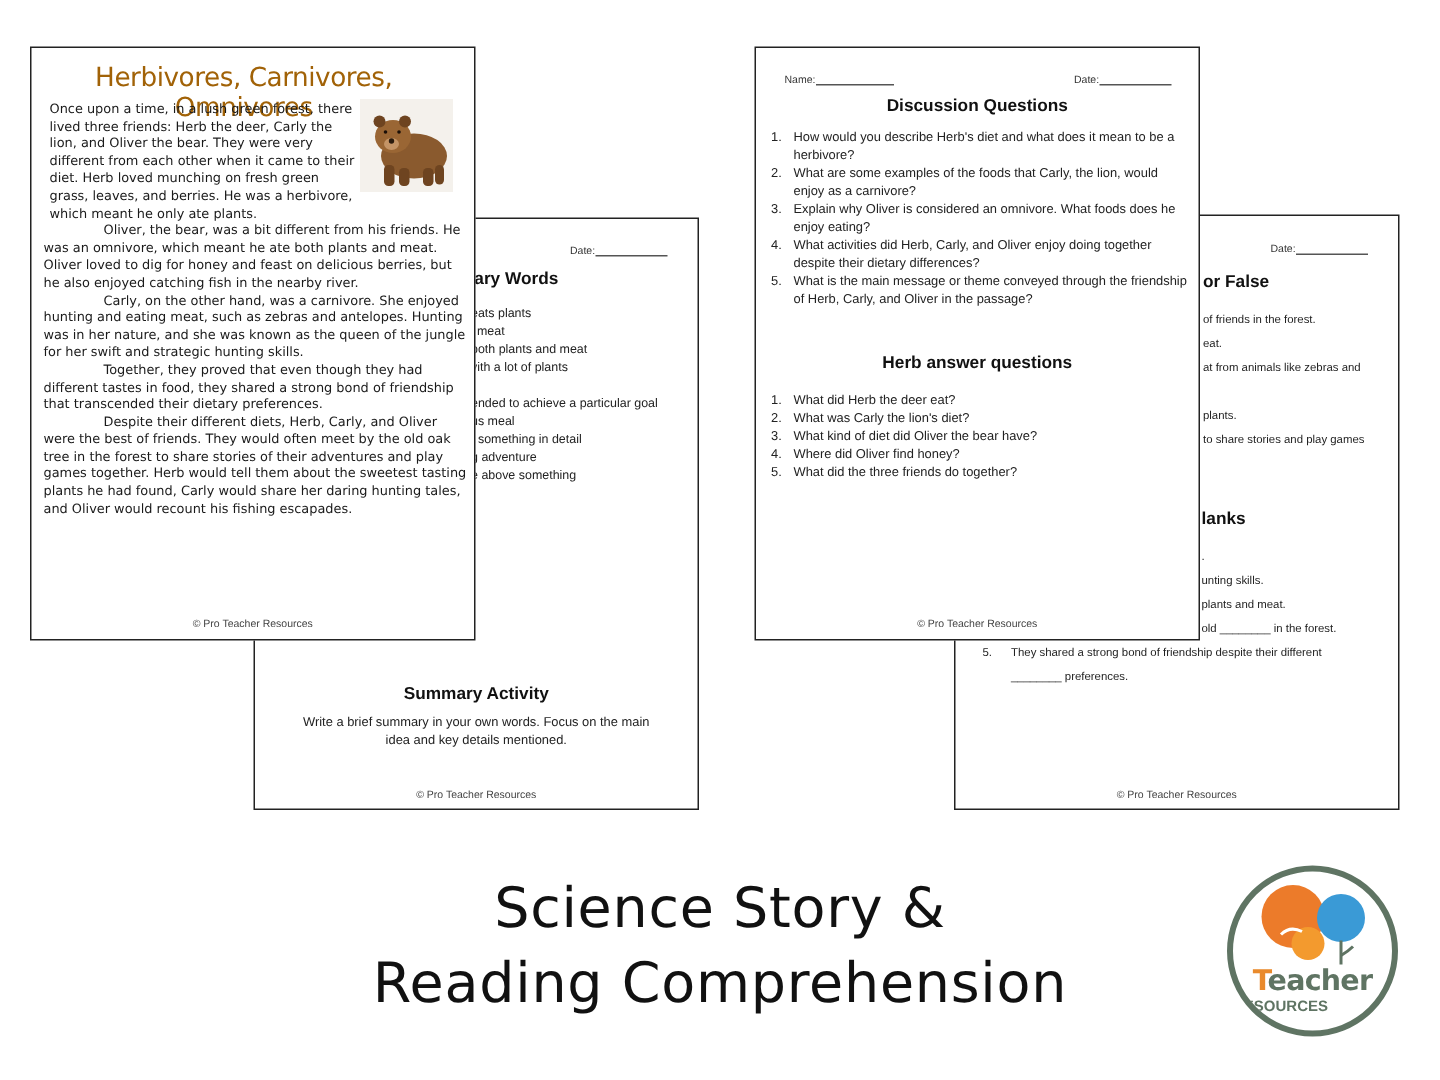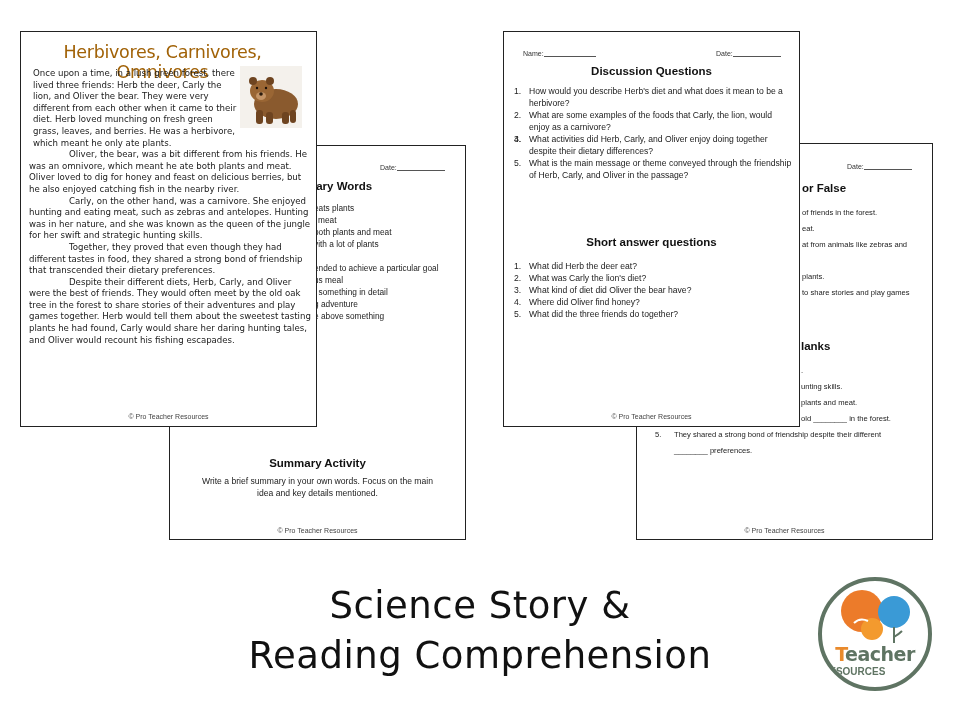--- a/index.html
+++ b/index.html
@@ -117,25 +117,25 @@
   <div class="ws-label" style="left:19px; top:17px;">
     <span>Name:</span><span class="line" style="width:52px;"></span>
   </div>
   <div class="ws-label" style="left:212px; top:17px;">
     <span>Date:</span><span class="line" style="width:48px;"></span>
   </div>
   <div class="ws-title" style="left:0; right:0; top:33px; text-align:center;">Discussion Questions</div>
   <ol class="ws-list" style="left:10px; top:53px; width:280px;">
     <li><span class="num">1.</span><span>How would you describe Herb's diet and what does it mean to be a herbivore?</span></li>
     <li><span class="num">2.</span><span>What are some examples of the foods that Carly, the lion, would enjoy as a carnivore?</span></li>
-    <li><span class="num">3.</span></li>
+    <li><span class="num">3.</span><span>Explain why Oliver is considered an omnivore. What foods does he enjoy eating?</span></li>
     <li><span class="num">4.</span><span>What activities did Herb, Carly, and Oliver enjoy doing together despite their dietary differences?</span></li>
     <li><span class="num">5.</span><span>What is the main message or theme conveyed through the friendship of Herb, Carly, and Oliver in the passage?</span></li>
   </ol>
-  <div class="ws-title" style="left:0; right:0; top:204px; text-align:center;">Short answer questions</div>
+  <div class="ws-title" style="left:0; right:0; top:204px; text-align:center;">Herb answer questions</div>
   <ol class="ws-list" style="left:10px; top:228px; width:280px;">
     <li><span class="num">1.</span><span>What did Herb the deer eat?</span></li>
     <li><span class="num">2.</span><span>What was Carly the lion's diet?</span></li>
     <li><span class="num">3.</span><span>What kind of diet did Oliver the bear have?</span></li>
     <li><span class="num">4.</span><span>Where did Oliver find honey?</span></li>
     <li><span class="num">5.</span><span>What did the three friends do together?</span></li>
   </ol>
   <div class="footer" style="top:381px;">© Pro Teacher Resources</div>
 </div>
 

